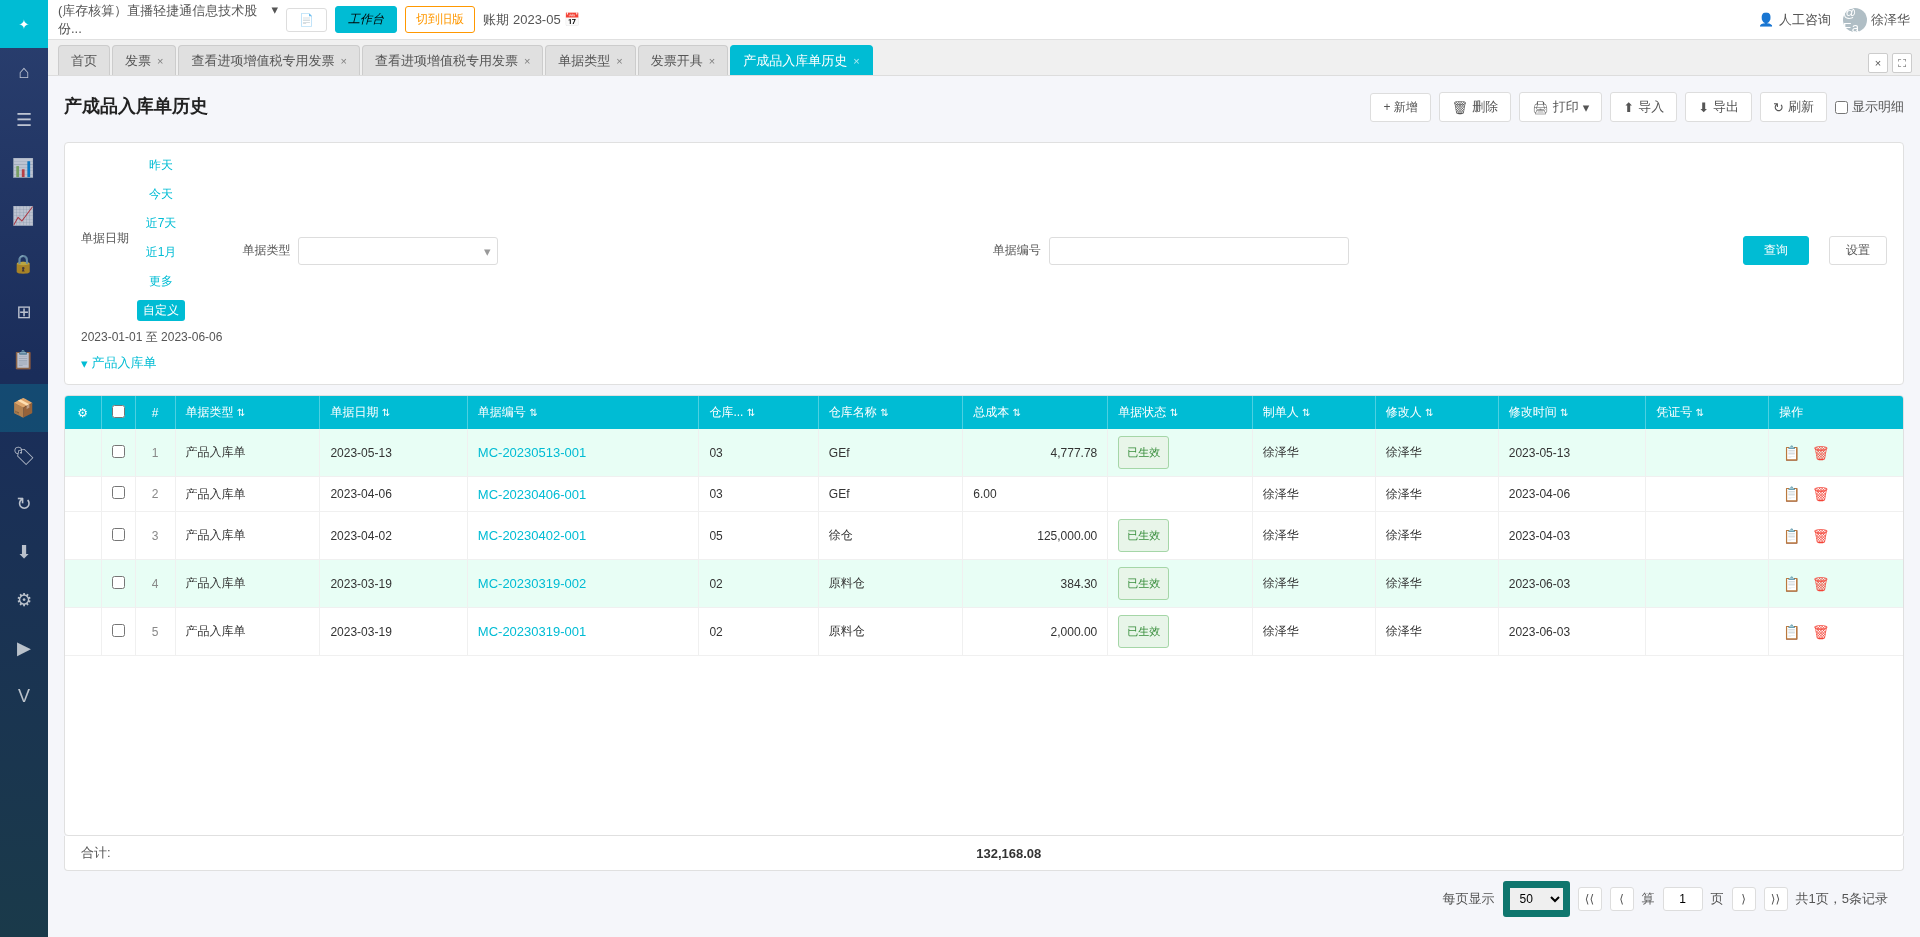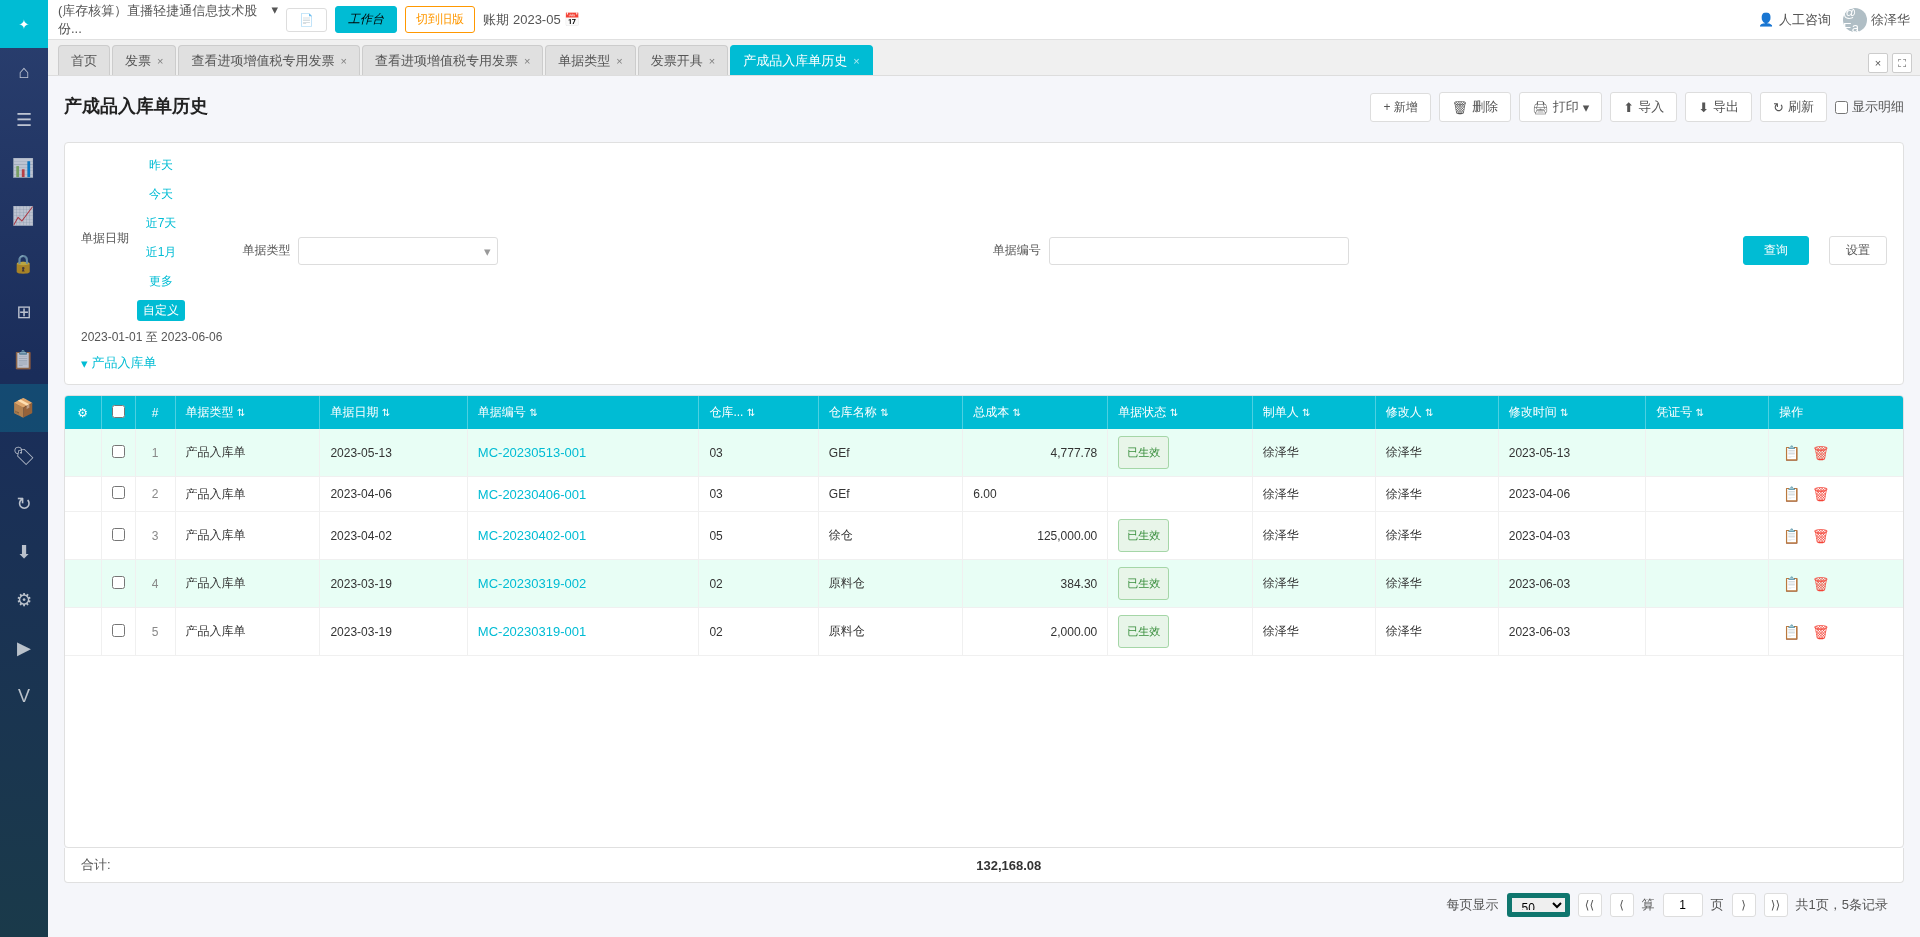--- a/index.html
+++ b/index.html
@@ -413,25 +413,25 @@
     .pagination {
       display: flex;
       align-items: center;
       justify-content: flex-end;
       padding: 10px 16px 4px;
       gap: 8px;
       font-size: 12px;
       color: #555;
     }
     .page-size-select {
-      border: 5px solid #0f766e;
+      border: 7px solid #0f766e;
       border-radius: 3px;
       padding: 2px 6px;
       font-size: 12px;
-      height: 24px;
+      height: 36px;
     }
     .page-btn {
       width: 24px;
       height: 24px;
       border: 1px solid #ddd;
       background: #fff;
       border-radius: 3px;
       cursor: pointer;
       display: flex;
       align-items: center;

